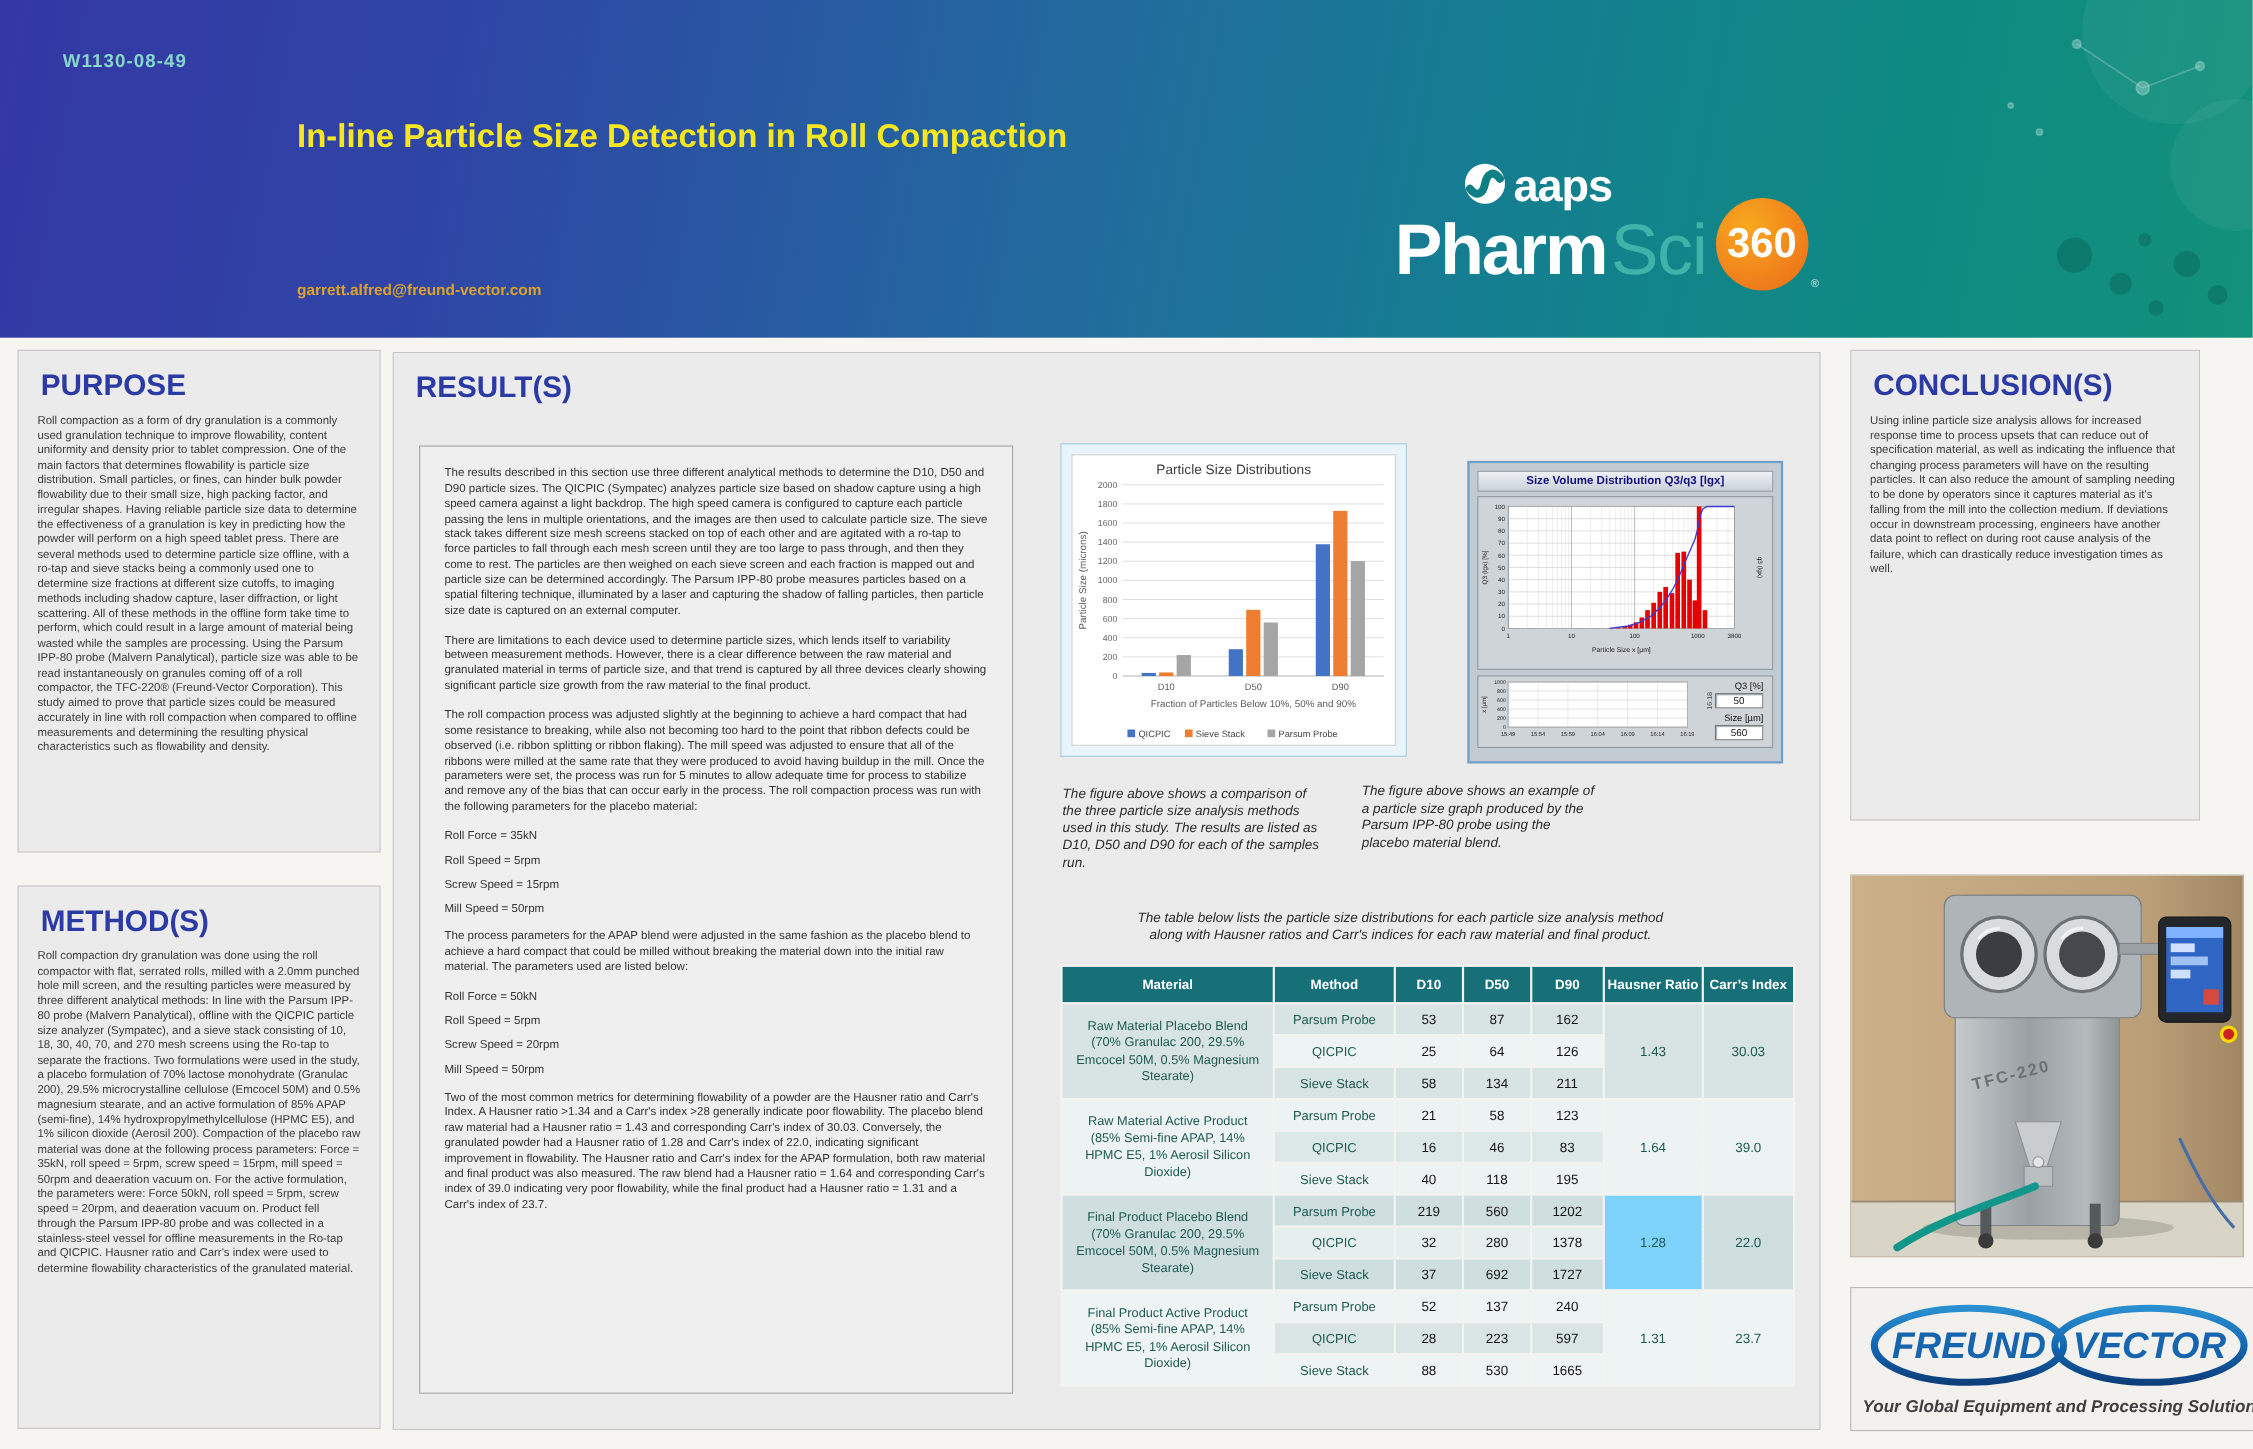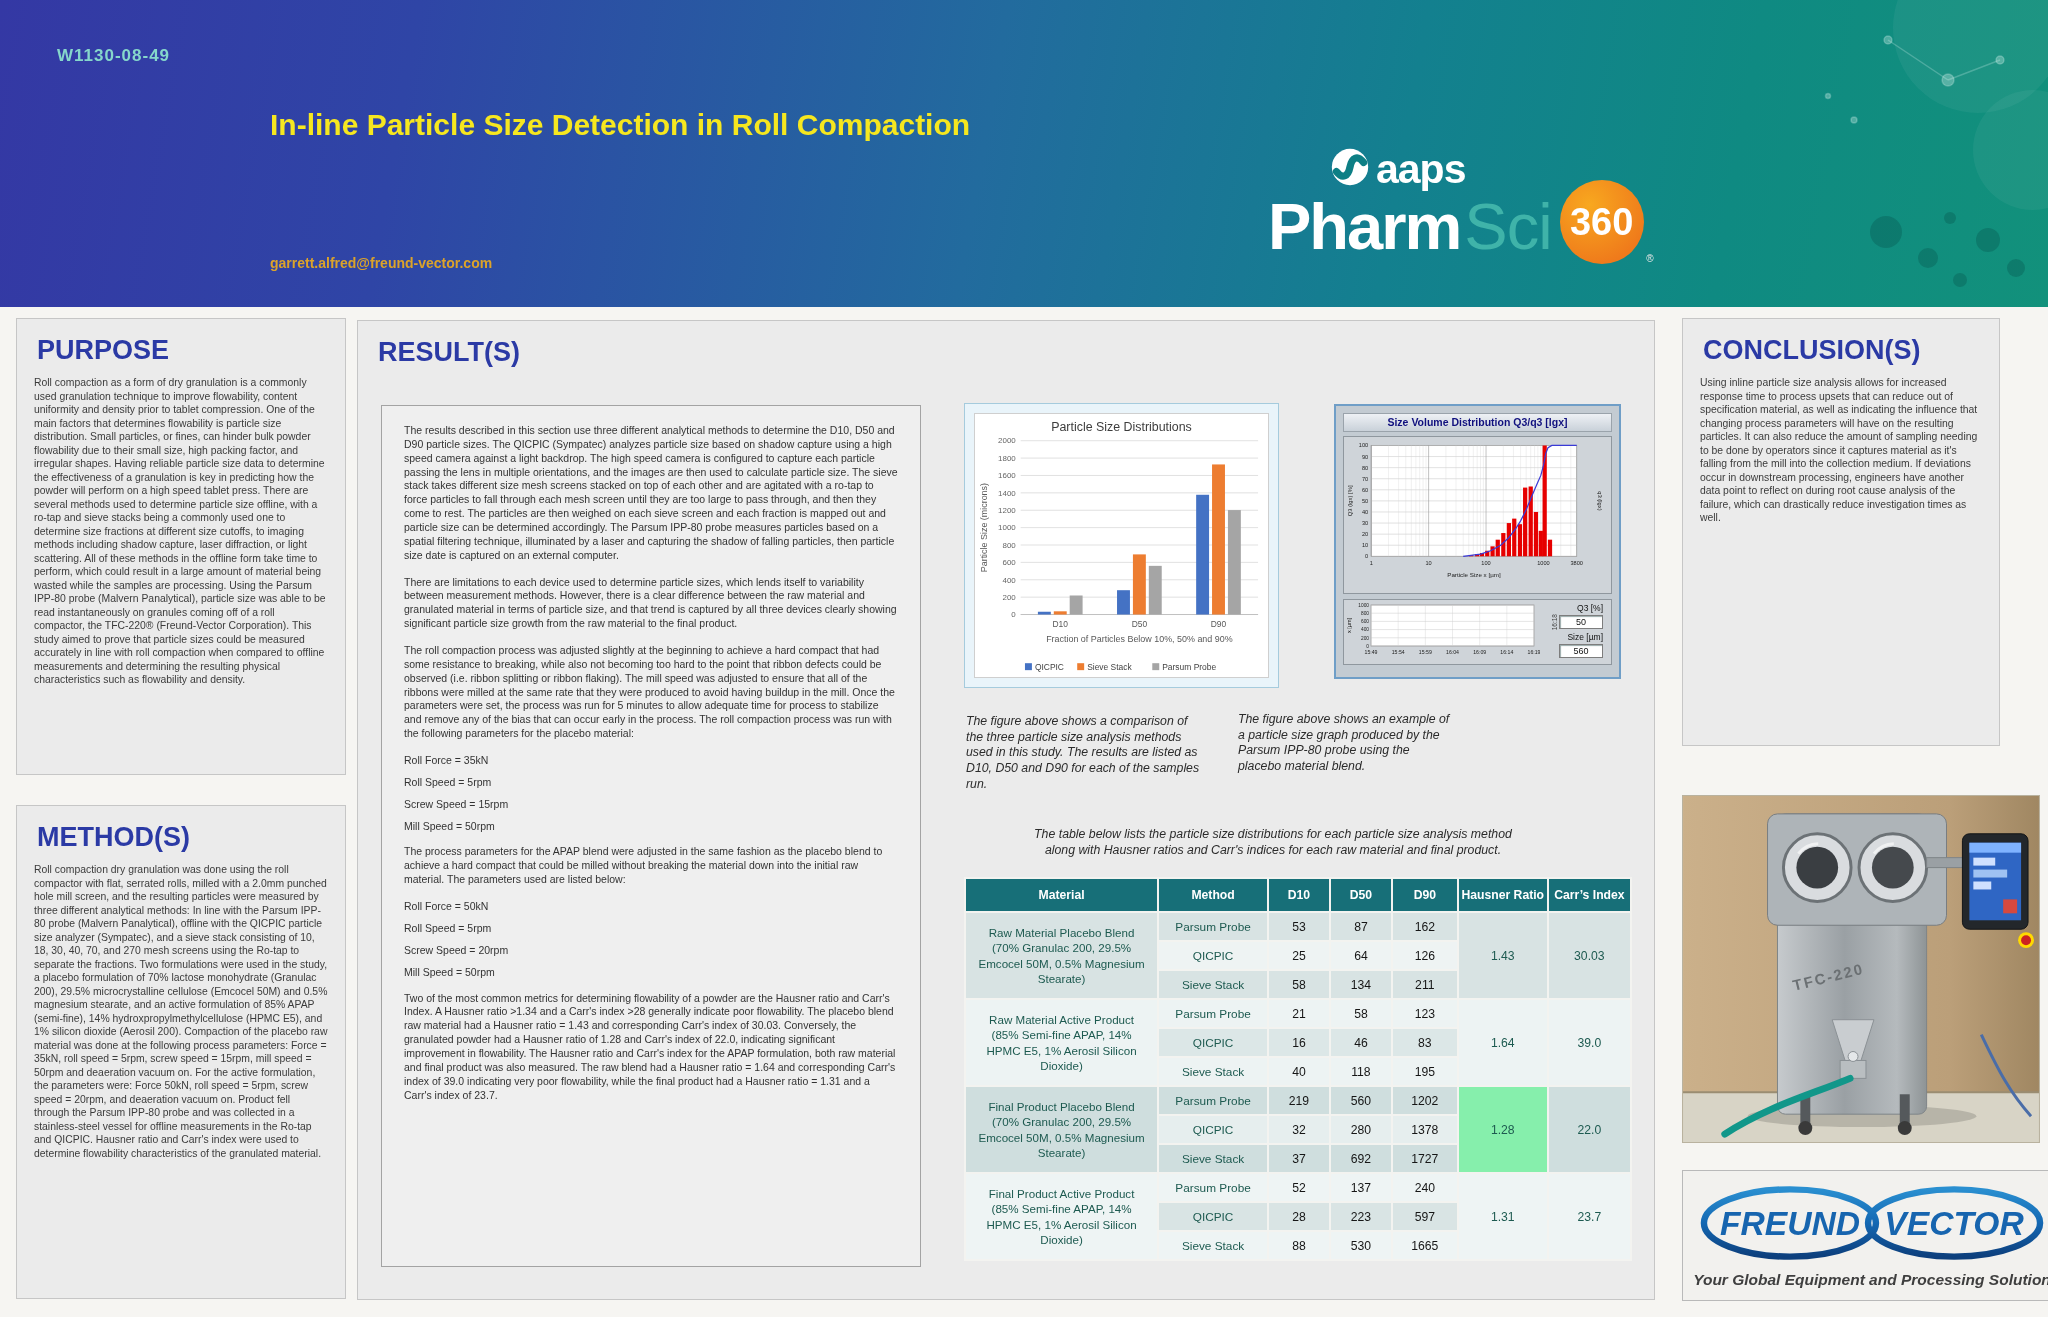--- a/index.html
+++ b/index.html
@@ -42,21 +42,21 @@
   .res-box p{margin:0 0 13px 0;}
   .param{margin:8px 0;}
 
   
   .bc-outer{position:absolute;left:606px;top:82px;width:315px;height:285px;background:#e9f4fa;border:1px solid #a5cbdd;
             box-sizing:border-box;padding:9px;}
   .bc-inner{width:100%;height:100%;background:#fff;border:1px solid #cfcfcf;box-sizing:border-box;}
   .bc-inner svg{display:block;width:100%;height:100%;}
 
   
-  .pr-outer{position:absolute;left:976px;top:83px;width:287px;height:275px;background:#c3cbd2;border:2px solid #6f9ec7;
+  .pr-outer{position:absolute;left:976px;top:98px;width:287px;height:275px;background:#c3cbd2;border:2px solid #6f9ec7;
             box-sizing:border-box;padding:7px;}
   .pr-title{height:17px;background:linear-gradient(#eef1f5,#c9d1d9);border:1px solid #9aa3ab;
             font-size:10.5px;font-weight:bold;color:#10107e;text-align:center;line-height:16px;}
   .pr-main{margin-top:4px;height:158px;background:#cfd4d9;border:1px solid #8f979e;box-sizing:border-box;}
   .pr-main svg{display:block;width:100%;height:100%;}
   .pr-bottom{margin-top:5px;height:66px;background:#cfd4d9;border:1px solid #8f979e;box-sizing:border-box;
              display:flex;align-items:stretch;}
   .pr-bottom svg{display:block;width:196px;height:64px;}
   .pr-read{width:67px;padding:2px 2px 0 0;font-size:8.5px;color:#111;}
   .pr-lab{text-align:right;margin:1px 4px 1px 0;}
@@ -420,21 +420,21 @@
             <td class="num" style="background: rgb(237, 243, 243); color: rgb(22, 22, 22);">40</td>
             <td class="num" style="background: rgb(237, 243, 243); color: rgb(22, 22, 22);">118</td>
             <td class="num" style="background: rgb(237, 243, 243); color: rgb(22, 22, 22);">195</td>
           </tr>
           <tr>
             <td rowspan="3" class="mat" style="background: rgb(207, 222, 222); color: rgb(29, 90, 80);">Final Product Placebo Blend (70% Granulac 200, 29.5% Emcocel 50M, 0.5% Magnesium Stearate)</td>
             <td class="meth" style="background: rgb(207, 222, 222); color: rgb(29, 90, 80);">Parsum Probe</td>
             <td class="num" style="background: rgb(207, 222, 222); color: rgb(22, 22, 22);">219</td>
             <td class="num" style="background: rgb(207, 222, 222); color: rgb(22, 22, 22);">560</td>
             <td class="num" style="background: rgb(207, 222, 222); color: rgb(22, 22, 22);">1202</td>
-            <td rowspan="3" class="hc" style="background: #86efac; color: rgb(29, 90, 80);">1.28</td>
+            <td rowspan="3" class="hc" style="background: #7dd3fc; color: rgb(29, 90, 80);">1.28</td>
             <td rowspan="3" class="hc" style="background: rgb(207, 222, 222); color: rgb(29, 90, 80);">22.0</td>
           </tr>
           <tr>
             <td class="meth" style="background: rgb(230, 238, 238); color: rgb(29, 90, 80);">QICPIC</td>
             <td class="num" style="background: rgb(230, 238, 238); color: rgb(22, 22, 22);">32</td>
             <td class="num" style="background: rgb(230, 238, 238); color: rgb(22, 22, 22);">280</td>
             <td class="num" style="background: rgb(230, 238, 238); color: rgb(22, 22, 22);">1378</td>
           </tr>
           <tr>
             <td class="meth" style="background: rgb(207, 222, 222); color: rgb(29, 90, 80);">Sieve Stack</td>

